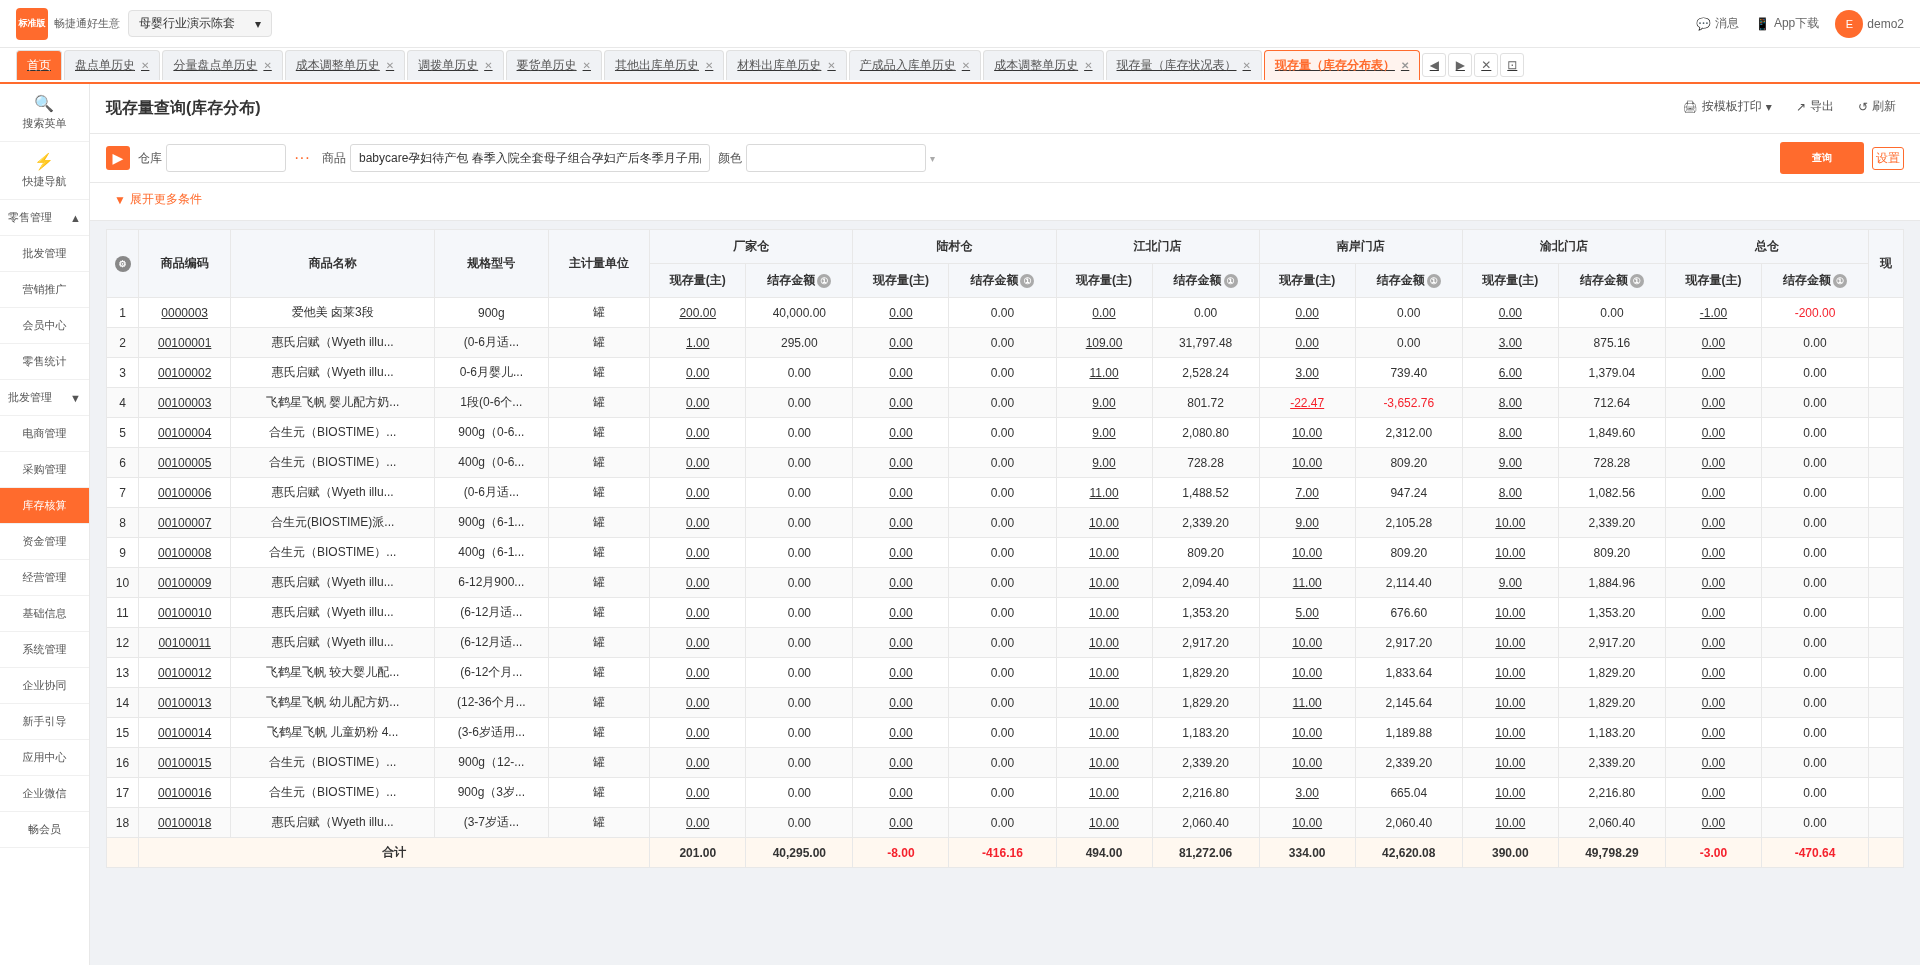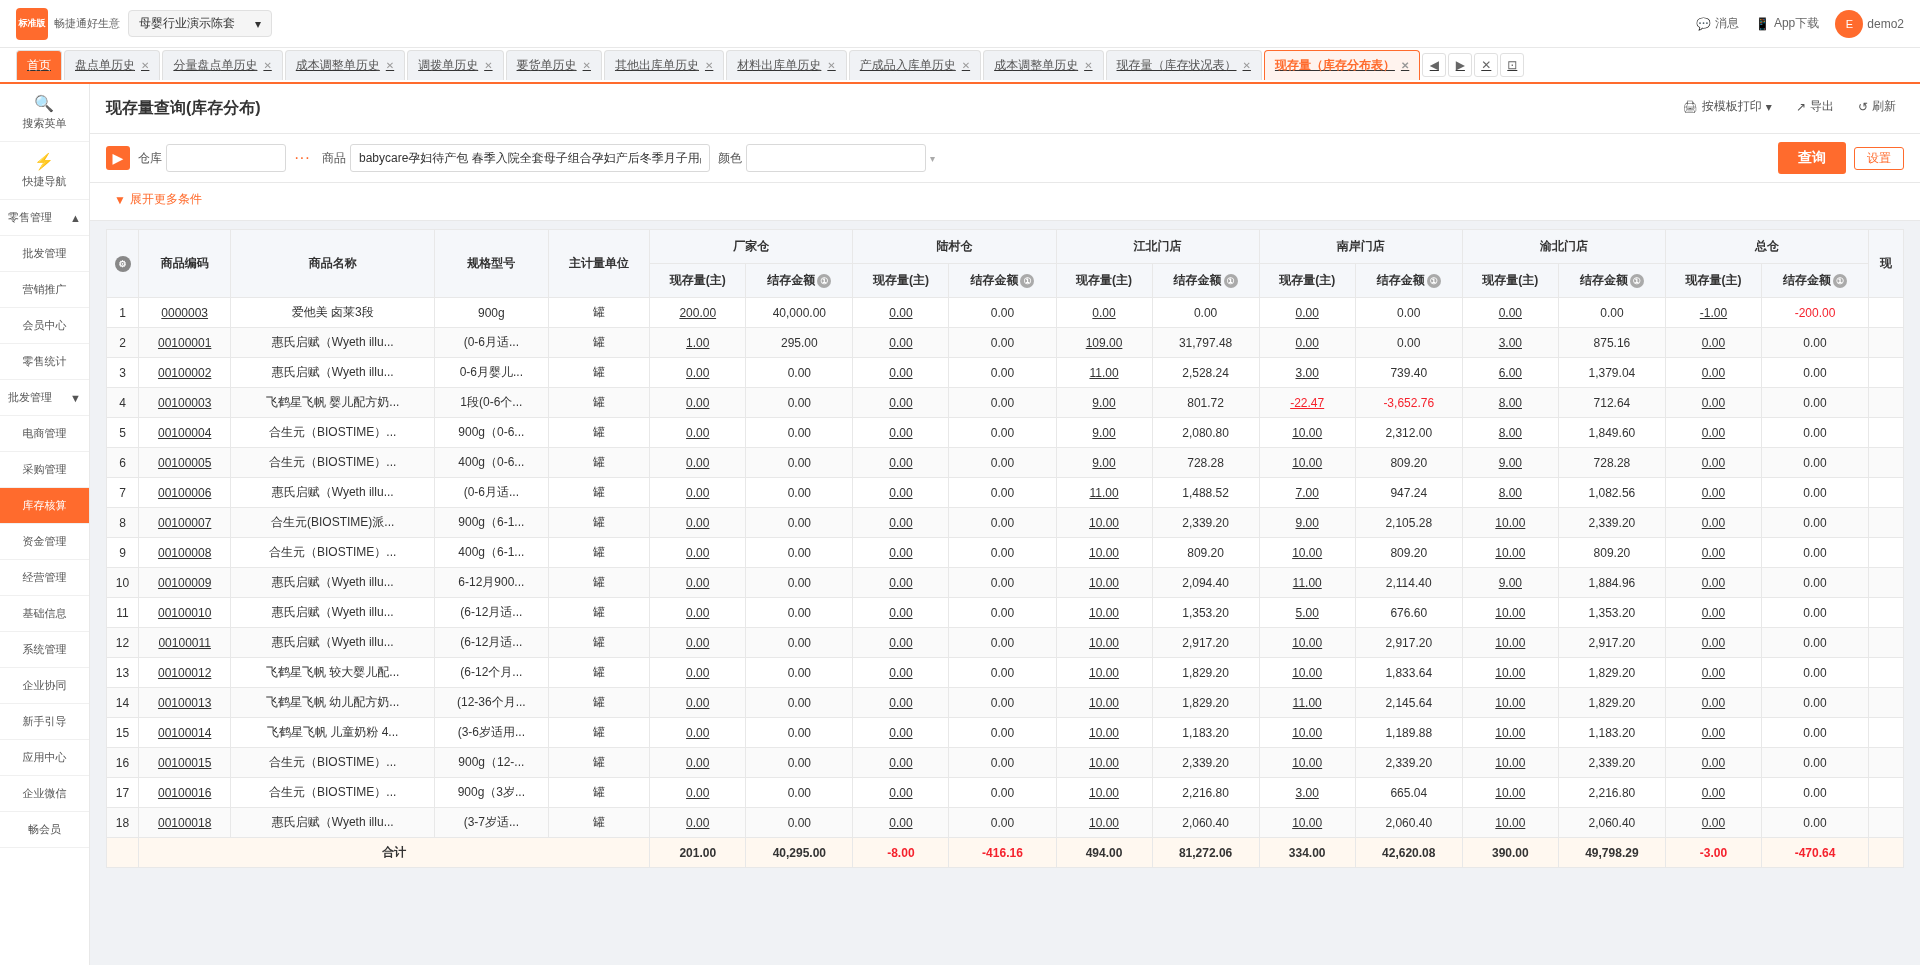--- a/index.html
+++ b/index.html
@@ -49,22 +49,22 @@
     .filter-expand-btn { width: 24px; height: 24px; background: #ff6b2d; color: #fff; border-radius: 3px; display: flex; align-items: center; justify-content: center; cursor: pointer; font-size: 14px; }
     .filter-field { display: flex; align-items: center; gap: 4px; }
     .filter-label { font-size: 12px; color: #555; white-space: nowrap; }
     .filter-input { height: 28px; border: 1px solid #d9d9d9; border-radius: 3px; padding: 0 8px; font-size: 12px; color: #333; background: #fff; }
     .filter-input-wide { width: 360px; }
     .filter-input-medium { width: 120px; }
     .filter-input-color { width: 180px; }
     .filter-dots { color: #ff6b2d; cursor: pointer; font-size: 16px; padding: 0 4px; }
     .expand-more { display: flex; align-items: center; gap: 4px; cursor: pointer; color: #ff6b2d; font-size: 12px; padding: 4px 8px; }
 
-    .query-btn { height: 32px; background: #ff6b2d; color: #fff; border: none; border-radius: 3px; padding: 0 20px; cursor: pointer; font-size: 14px; font-weight: bold; }
-    .setup-btn { height: 23px; background: #fff; color: #ff6b2d; border: 1px solid #ff6b2d; border-radius: 3px; padding: 0 12px; cursor: pointer; font-size: 12px; }
+    .query-btn { height: 32px; background: #ff6b2d; color: #fff; border: none; border-radius: 3px; padding: 0 32px; cursor: pointer; font-size: 10px; font-weight: bold; }
+    .setup-btn { height: 23px; background: #fff; color: #ff6b2d; border: 1px solid #ff6b2d; border-radius: 3px; padding: 0 3px; cursor: pointer; font-size: 12px; }
 
     
     .table-container { flex: 1; overflow: auto; padding: 8px 16px; }
     .data-table { width: 100%; border-collapse: collapse; background: #fff; font-size: 12px; }
     .data-table th { background: #f5f7fa; color: #333; font-weight: 600; padding: 8px 6px; text-align: center; border: 1px solid #e8e8e8; white-space: nowrap; position: sticky; top: 0; z-index: 2; }
     .data-table td { padding: 6px 6px; border: 1px solid #e8e8e8; text-align: center; white-space: nowrap; color: #333; }
     .data-table tr.summary-row td { background: #fff8f0; font-weight: bold; }
     .data-table tr:nth-child(even) td { background: #fafafa; }
     .cell-link { color: #333; text-decoration: underline; cursor: pointer; }
     .cell-left { text-align: left; }

